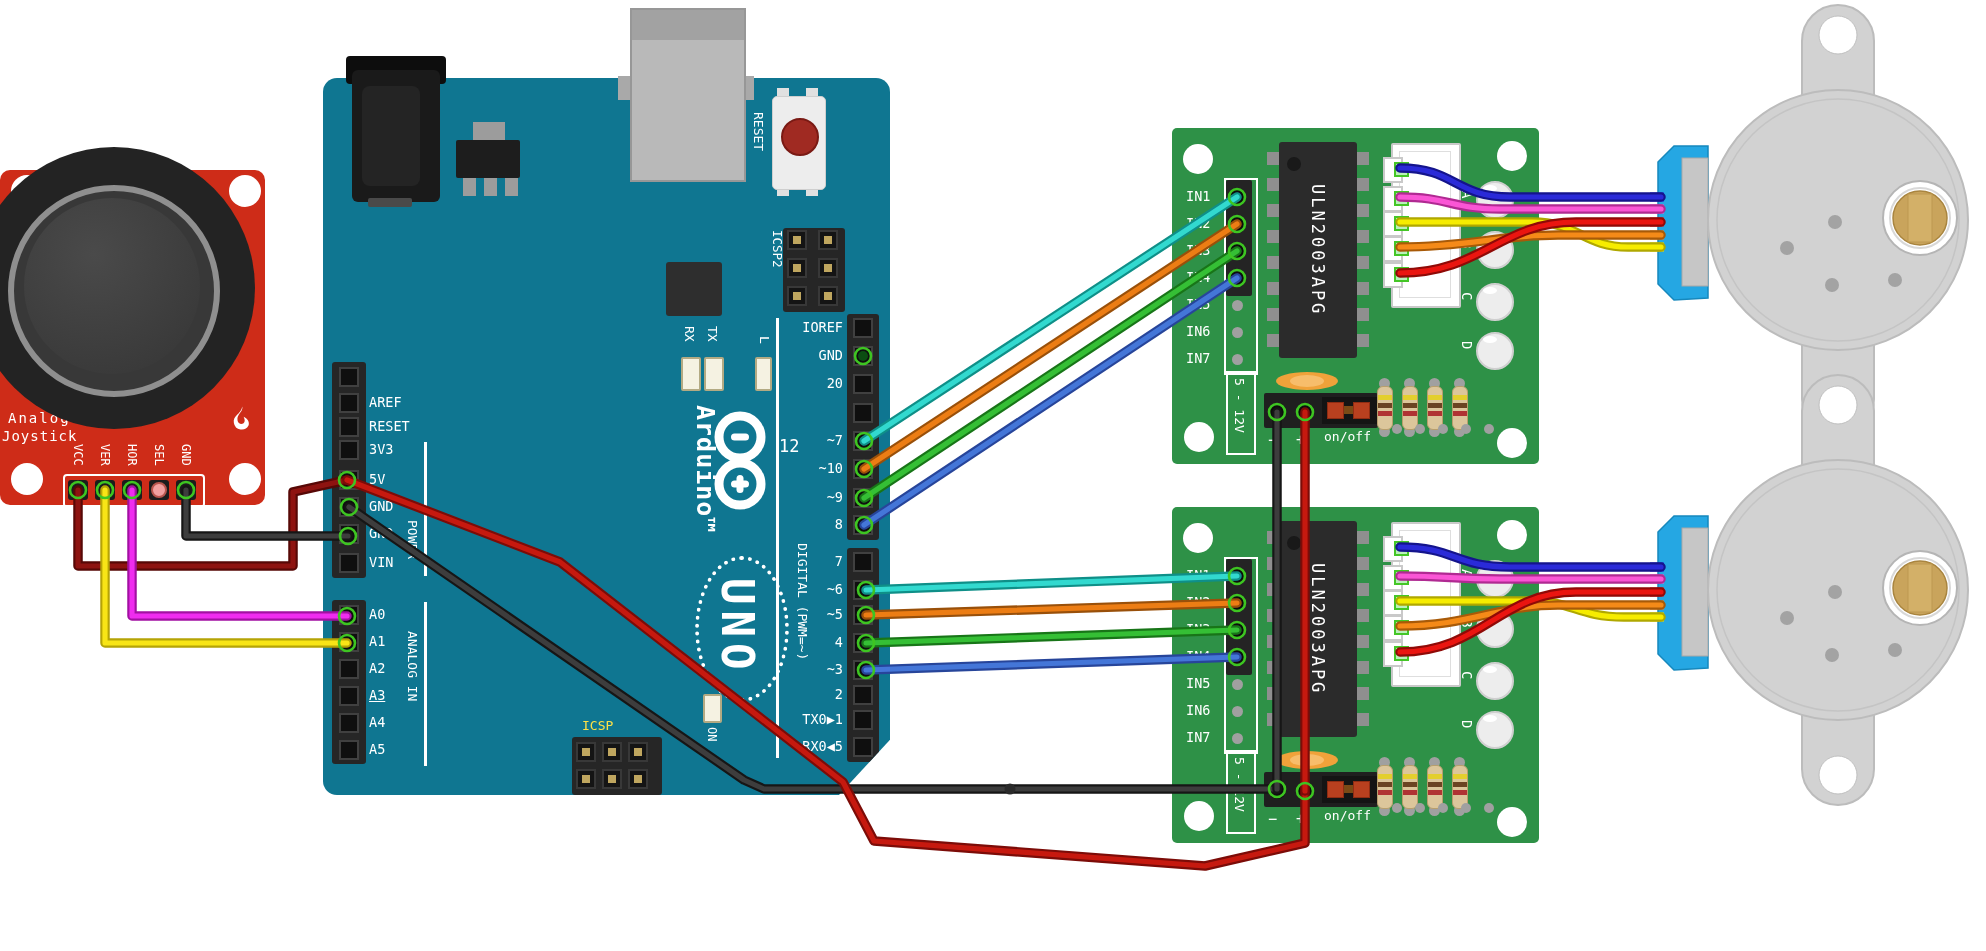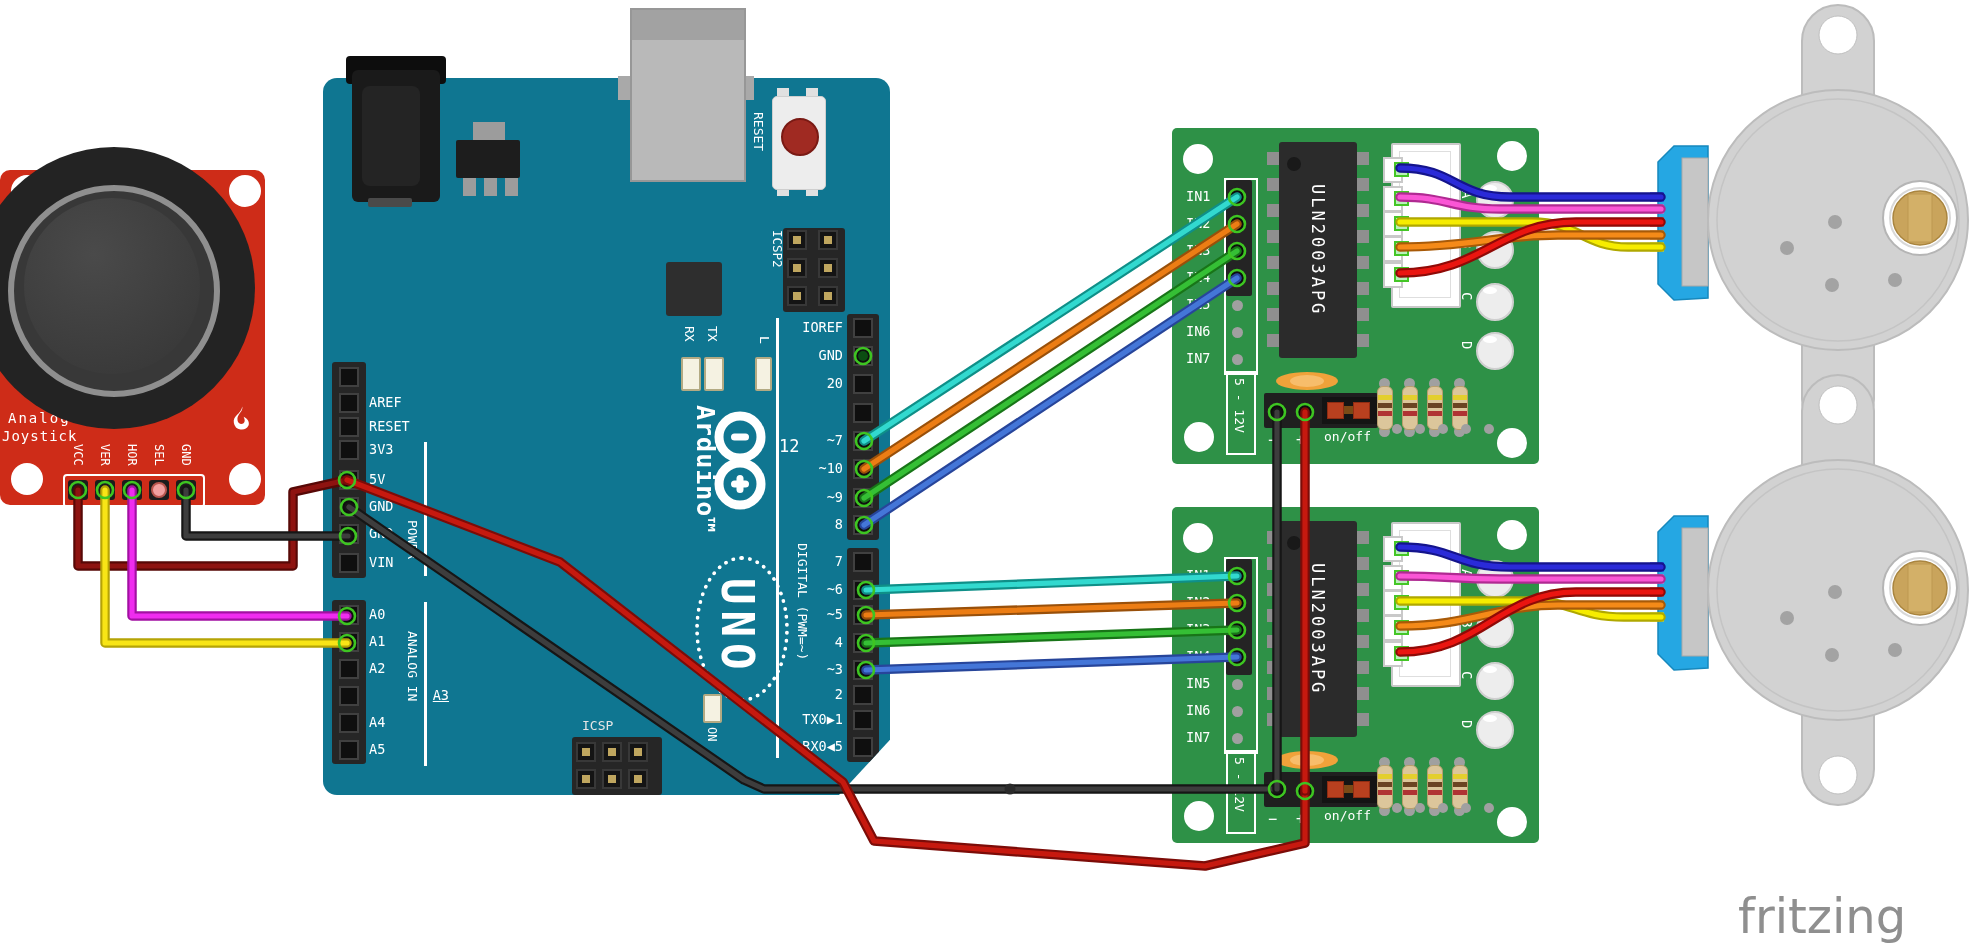--- a/index.html
+++ b/index.html
@@ -103,21 +103,21 @@
         <div class="vtext" style="position: absolute; left: 397px; top: 327px; font-size: 25px; font-weight: bold; letter-spacing: 1px;">Arduino™</div>
         <svg width="66" height="112" style="position: absolute; left: 384px; top: 330px;">
           <circle cx="33" cy="29" r="21" fill="none" stroke="#fff" stroke-width="9"></circle>
           <circle cx="33" cy="76" r="21" fill="none" stroke="#fff" stroke-width="9"></circle>
           <rect x="24" y="25.5" width="18" height="7" rx="3.5" fill="#fff"></rect>
           <rect x="24" y="72.5" width="18" height="7" rx="3.5" fill="#fff"></rect>
           <rect x="29.5" y="67" width="7" height="18" rx="3.5" fill="#fff"></rect>
         </svg>
         <div style="position: absolute; left: 372px; top: 478px; width: 86px; height: 138px; border: 4px dotted rgb(255, 255, 255); border-radius: 50%;"></div>
         <div class="vtext" style="position: absolute; left: 440px; top: 500px; font-size: 44px; font-weight: bold; letter-spacing: 6px;">UNO</div>
-        <div class="mono" style="position: absolute; left: 259px; top: 640px; font-size: 13px; color: #e5e5e5;">ICSP</div>
+        <div class="mono" style="position: absolute; left: 259px; top: 640px; font-size: 13px; color: #fde047;">ICSP</div>
         <div style="position: absolute; left: 249px; top: 659px; width: 90px; height: 58px; background: rgb(38, 38, 38); border-radius: 3px;"></div>
         <div style="position: absolute; left: 253px; top: 664px; width: 16px; height: 16px; background: rgb(20, 20, 20); border: 2px solid rgb(56, 56, 56);">
           <div style="position: absolute; left: 4px; top: 4px; width: 8px; height: 8px; background: rgb(191, 166, 95);"></div>
         </div>
         <div style="position: absolute; left: 279px; top: 664px; width: 16px; height: 16px; background: rgb(20, 20, 20); border: 2px solid rgb(56, 56, 56);">
           <div style="position: absolute; left: 4px; top: 4px; width: 8px; height: 8px; background: rgb(191, 166, 95);"></div>
         </div>
         <div style="position: absolute; left: 305px; top: 664px; width: 16px; height: 16px; background: rgb(20, 20, 20); border: 2px solid rgb(56, 56, 56);">
           <div style="position: absolute; left: 4px; top: 4px; width: 8px; height: 8px; background: rgb(191, 166, 95);"></div>
         </div>
@@ -157,21 +157,21 @@
         <div class="lbl" style="position: absolute; left: 46px; top: 476px; width: 80px; font-size: 13.5px; text-align: left;">VIN</div>
         <div class="pinsq" style="position: absolute; left: 16px; top: 527px;"></div>
         <div class="pinsq" style="position: absolute; left: 16px; top: 554px;"></div>
         <div class="pinsq" style="position: absolute; left: 16px; top: 581px;"></div>
         <div class="pinsq" style="position: absolute; left: 16px; top: 608px;"></div>
         <div class="pinsq" style="position: absolute; left: 16px; top: 635px;"></div>
         <div class="pinsq" style="position: absolute; left: 16px; top: 662px;"></div>
         <div class="lbl" style="position: absolute; left: 46px; top: 528px; width: 80px; font-size: 13.5px; text-align: left;">A0</div>
         <div class="lbl" style="position: absolute; left: 46px; top: 555px; width: 80px; font-size: 13.5px; text-align: left;">A1</div>
         <div class="lbl" style="position: absolute; left: 46px; top: 582px; width: 80px; font-size: 13.5px; text-align: left;">A2</div>
-        <div class="lbl" style="position: absolute; left: 46px; top: 609px; width: 80px; font-size: 13.5px; text-align: right; text-decoration: underline;">A3</div>
+        <div class="lbl" style="position: absolute; left: 46px; top: 609px; width: 80px; font-size: 13.5px; text-align: left; text-decoration: underline;">A3</div>
         <div class="lbl" style="position: absolute; left: 46px; top: 636px; width: 80px; font-size: 13.5px; text-align: left;">A4</div>
         <div class="lbl" style="position: absolute; left: 46px; top: 663px; width: 80px; font-size: 13.5px; text-align: left;">A5</div>
         <div class="pinsq" style="position: absolute; left: 530px; top: 240px;"></div>
         <div class="pinsq" style="position: absolute; left: 530px; top: 268px;"></div>
         <div class="pinsq" style="position: absolute; left: 530px; top: 296px;"></div>
         <div class="pinsq" style="position: absolute; left: 530px; top: 325px;"></div>
         <div class="pinsq" style="position: absolute; left: 530px; top: 353px;"></div>
         <div class="pinsq" style="position: absolute; left: 530px; top: 381px;"></div>
         <div class="pinsq" style="position: absolute; left: 530px; top: 410px;"></div>
         <div class="pinsq" style="position: absolute; left: 530px; top: 437px;"></div>
@@ -617,14 +617,13 @@
       <circle cx="1237" cy="576" r="8" fill="none" stroke="#3ec522" stroke-width="2.6"></circle>
       <circle cx="1237" cy="603" r="8" fill="none" stroke="#3ec522" stroke-width="2.6"></circle>
       <circle cx="1237" cy="630" r="8" fill="none" stroke="#3ec522" stroke-width="2.6"></circle>
       <circle cx="1237" cy="657" r="8" fill="none" stroke="#3ec522" stroke-width="2.6"></circle>
       <circle cx="1277" cy="412" r="8" fill="none" stroke="#3ec522" stroke-width="2.6"></circle>
       <circle cx="1305" cy="412" r="8" fill="none" stroke="#3ec522" stroke-width="2.6"></circle>
       <circle cx="1277" cy="789" r="8" fill="none" stroke="#3ec522" stroke-width="2.6"></circle>
       <circle cx="1305" cy="791" r="8" fill="none" stroke="#3ec522" stroke-width="2.6"></circle>
     </svg>
 
-  <div id="watermark">fritzing</div>
 </div>
 
 </body></html>

